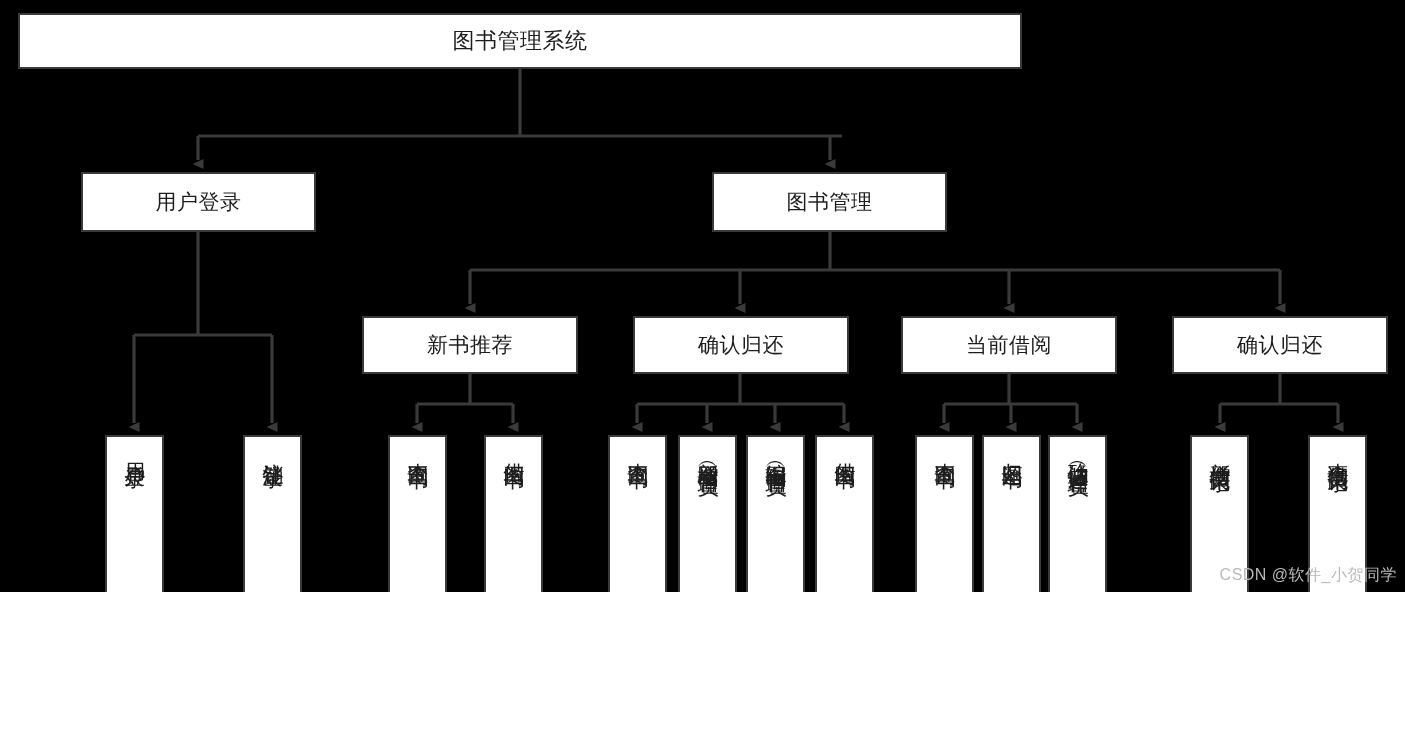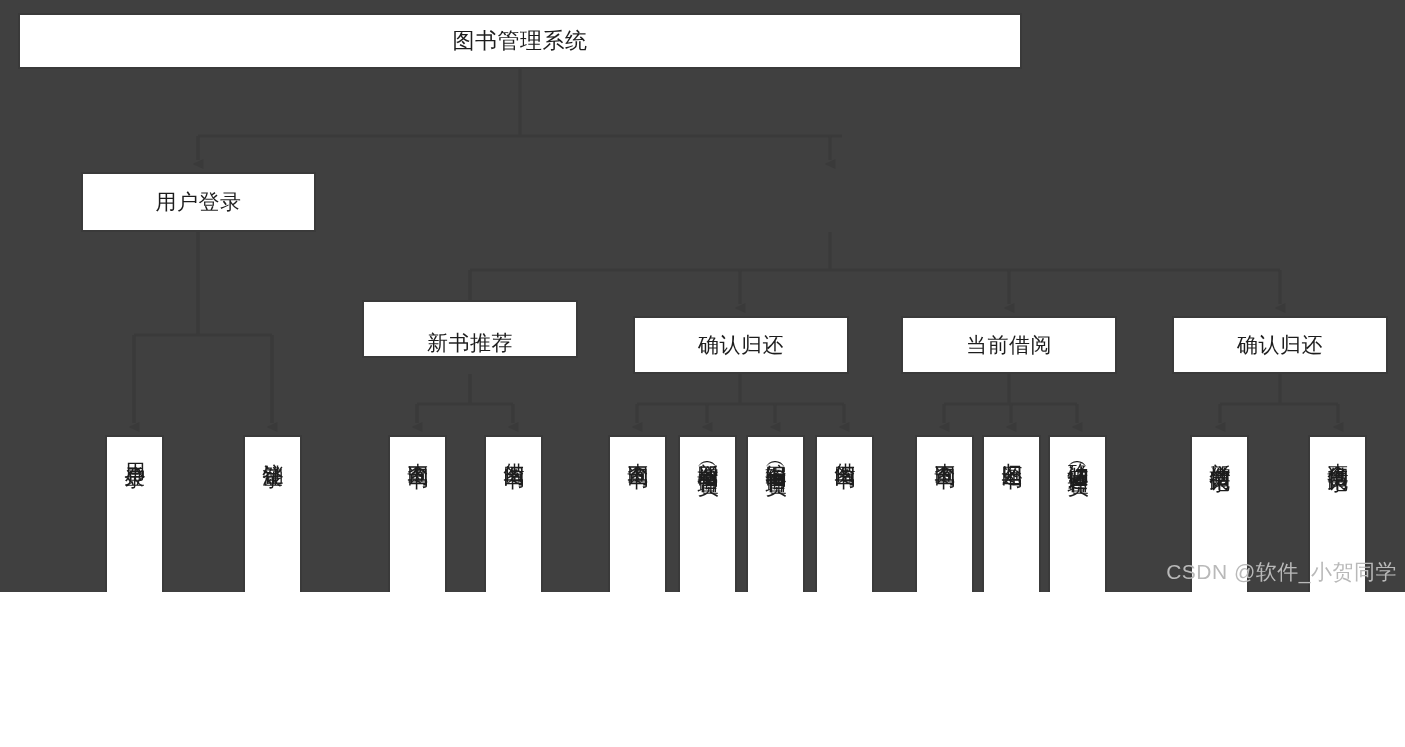--- a/index.html
+++ b/index.html
@@ -7,21 +7,21 @@
     padding: 0;
     background: #ffffff;
   }
   body {
     font-family: "Liberation Sans", "DejaVu Sans", sans-serif;
   }
   #canvas {
     position: relative;
     width: 1405px;
     height: 592px;
-    background: #404040;
+    background: #000000;
     overflow: hidden;
   }
   #wires {
     position: absolute;
     left: 0;
     top: 0;
     width: 1405px;
     height: 747px;
     pointer-events: none;
   }
@@ -57,21 +57,21 @@
     writing-mode: vertical-rl;
     text-orientation: upright;
     font-size: 21px;
     line-height: 1.28;
     letter-spacing: 2px;
   }
   #watermark {
     position: absolute;
     right: 8px;
     bottom: 6px;
-    font-size: 21px;
+    font-size: 16px;
     color: #b9b9b9;
     letter-spacing: 0.5px;
     white-space: nowrap;
   }
 </style>
 </head>
 <body>
 
 <div id="canvas">
 
@@ -125,22 +125,25 @@
     </g>
   </svg>
 
   <div class="node root horizontal" style="left:18px; top:13px; width:1004px; height:56px;">
     <span class="node-label">图书管理系统</span>
   </div>
 
   <div class="node horizontal" style="left:81px; top:172px; width:235px; height:60px;">
     <span class="node-label">用户登录</span>
   </div>
-
-  <div class="node horizontal" style="left:362px; top:300px; width:216px; height:58px;align-items:flex-end;">
+  <div class="node horizontal" style="left:712px; top:172px; width:235px; height:60px;">
+    <span class="node-label">图书管理</span>
+  </div>
+
+  <div class="node horizontal" style="left:362px; top:316px; width:216px; height:58px;">
     <span class="node-label">新书推荐</span>
   </div>
   <div class="node horizontal" style="left:633px; top:316px; width:216px; height:58px;">
     <span class="node-label">确认归还</span>
   </div>
   <div class="node horizontal" style="left:901px; top:316px; width:216px; height:58px;justify-content:center;">
     <span class="node-label">当前借阅</span>
   </div>
   <div class="node horizontal" style="left:1172px; top:316px; width:216px; height:58px;">
     <span class="node-label">确认归还</span>

